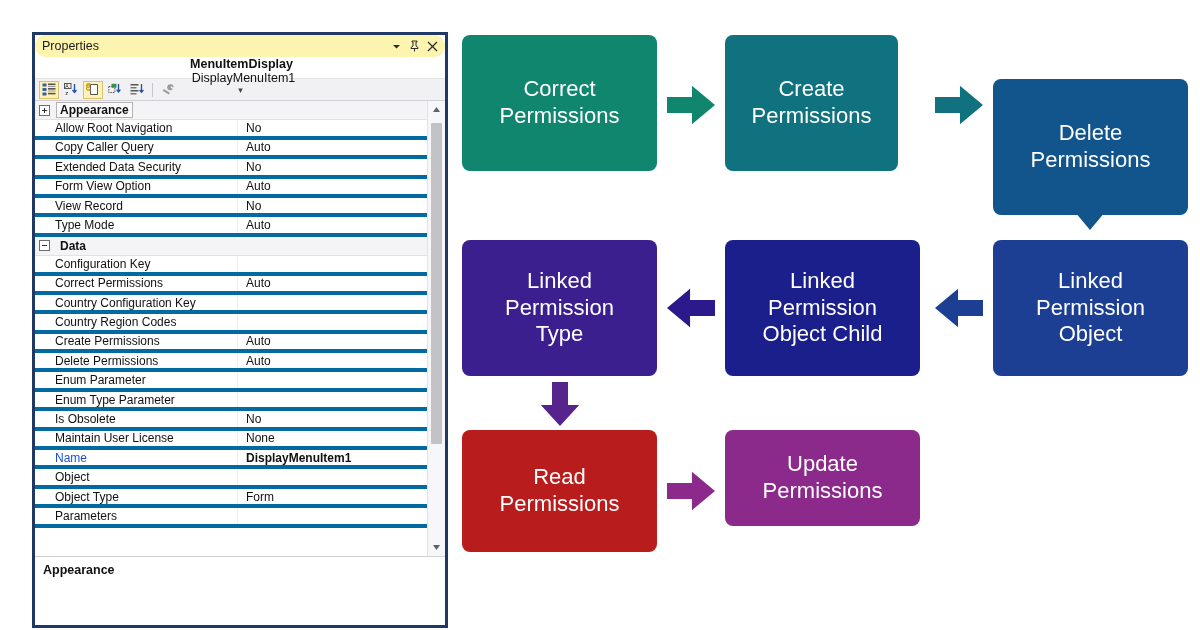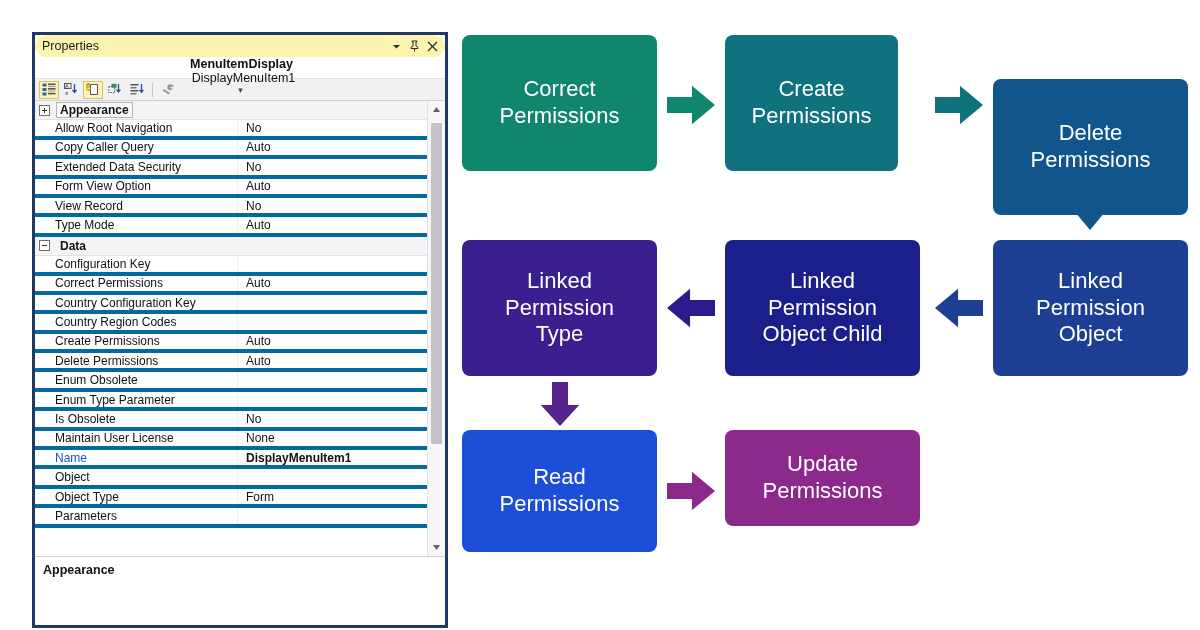--- a/index.html
+++ b/index.html
@@ -219,21 +219,21 @@
         </div>
         <div class="prow">
           <div class="pname">Create Permissions</div>
           <div class="pval">Auto</div>
         </div>
         <div class="prow">
           <div class="pname">Delete Permissions</div>
           <div class="pval">Auto</div>
         </div>
         <div class="prow">
-          <div class="pname">Enum Obsolete</div>
+          <div class="pname">Enum Parameter</div>
           <div class="pval"></div>
         </div>
         <div class="prow">
           <div class="pname">Enum Type Parameter</div>
           <div class="pval"></div>
         </div>
         <div class="prow">
           <div class="pname">Is Obsolete</div>
           <div class="pval">No</div>
         </div>
@@ -290,21 +290,21 @@
     </div>
     <div class="node" style="left: 545px; top: 240px; width: 195px; height: 136px; background: rgb(28, 63, 148);">
       <span>Linked<br>Permission<br>Object</span>
     </div>
     <div class="node" style="left: 277px; top: 240px; width: 195px; height: 136px; background: rgb(26, 31, 140);">
       <span>Linked<br>Permission<br>Object Child</span>
     </div>
     <div class="node" style="left: 14px; top: 240px; width: 195px; height: 136px; background: rgb(59, 31, 143);">
       <span>Linked<br>Permission<br>Type</span>
     </div>
-    <div class="node" style="left: 14px; top: 430px; width: 195px; height: 122px; background: #1d4ed8;">
+    <div class="node" style="left: 14px; top: 430px; width: 195px; height: 122px; background: #b91c1c;">
       <span>Read<br>Permissions</span>
     </div>
     <div class="node" style="left: 277px; top: 430px; width: 195px; height: 96px; background: rgb(140, 42, 140);">
       <span>Update<br>Permissions</span>
     </div>
     <div class="arrow" style="left: 219px; top: 85px; width: 48px; height: 40px;">
       <svg width="48" height="40" viewBox="0 0 100 100" preserveAspectRatio="none">
         <path d="M0 30 H52 V2 L100 50 L52 98 V70 H0 Z" fill="#11866f"></path>
       </svg>
     </div>

